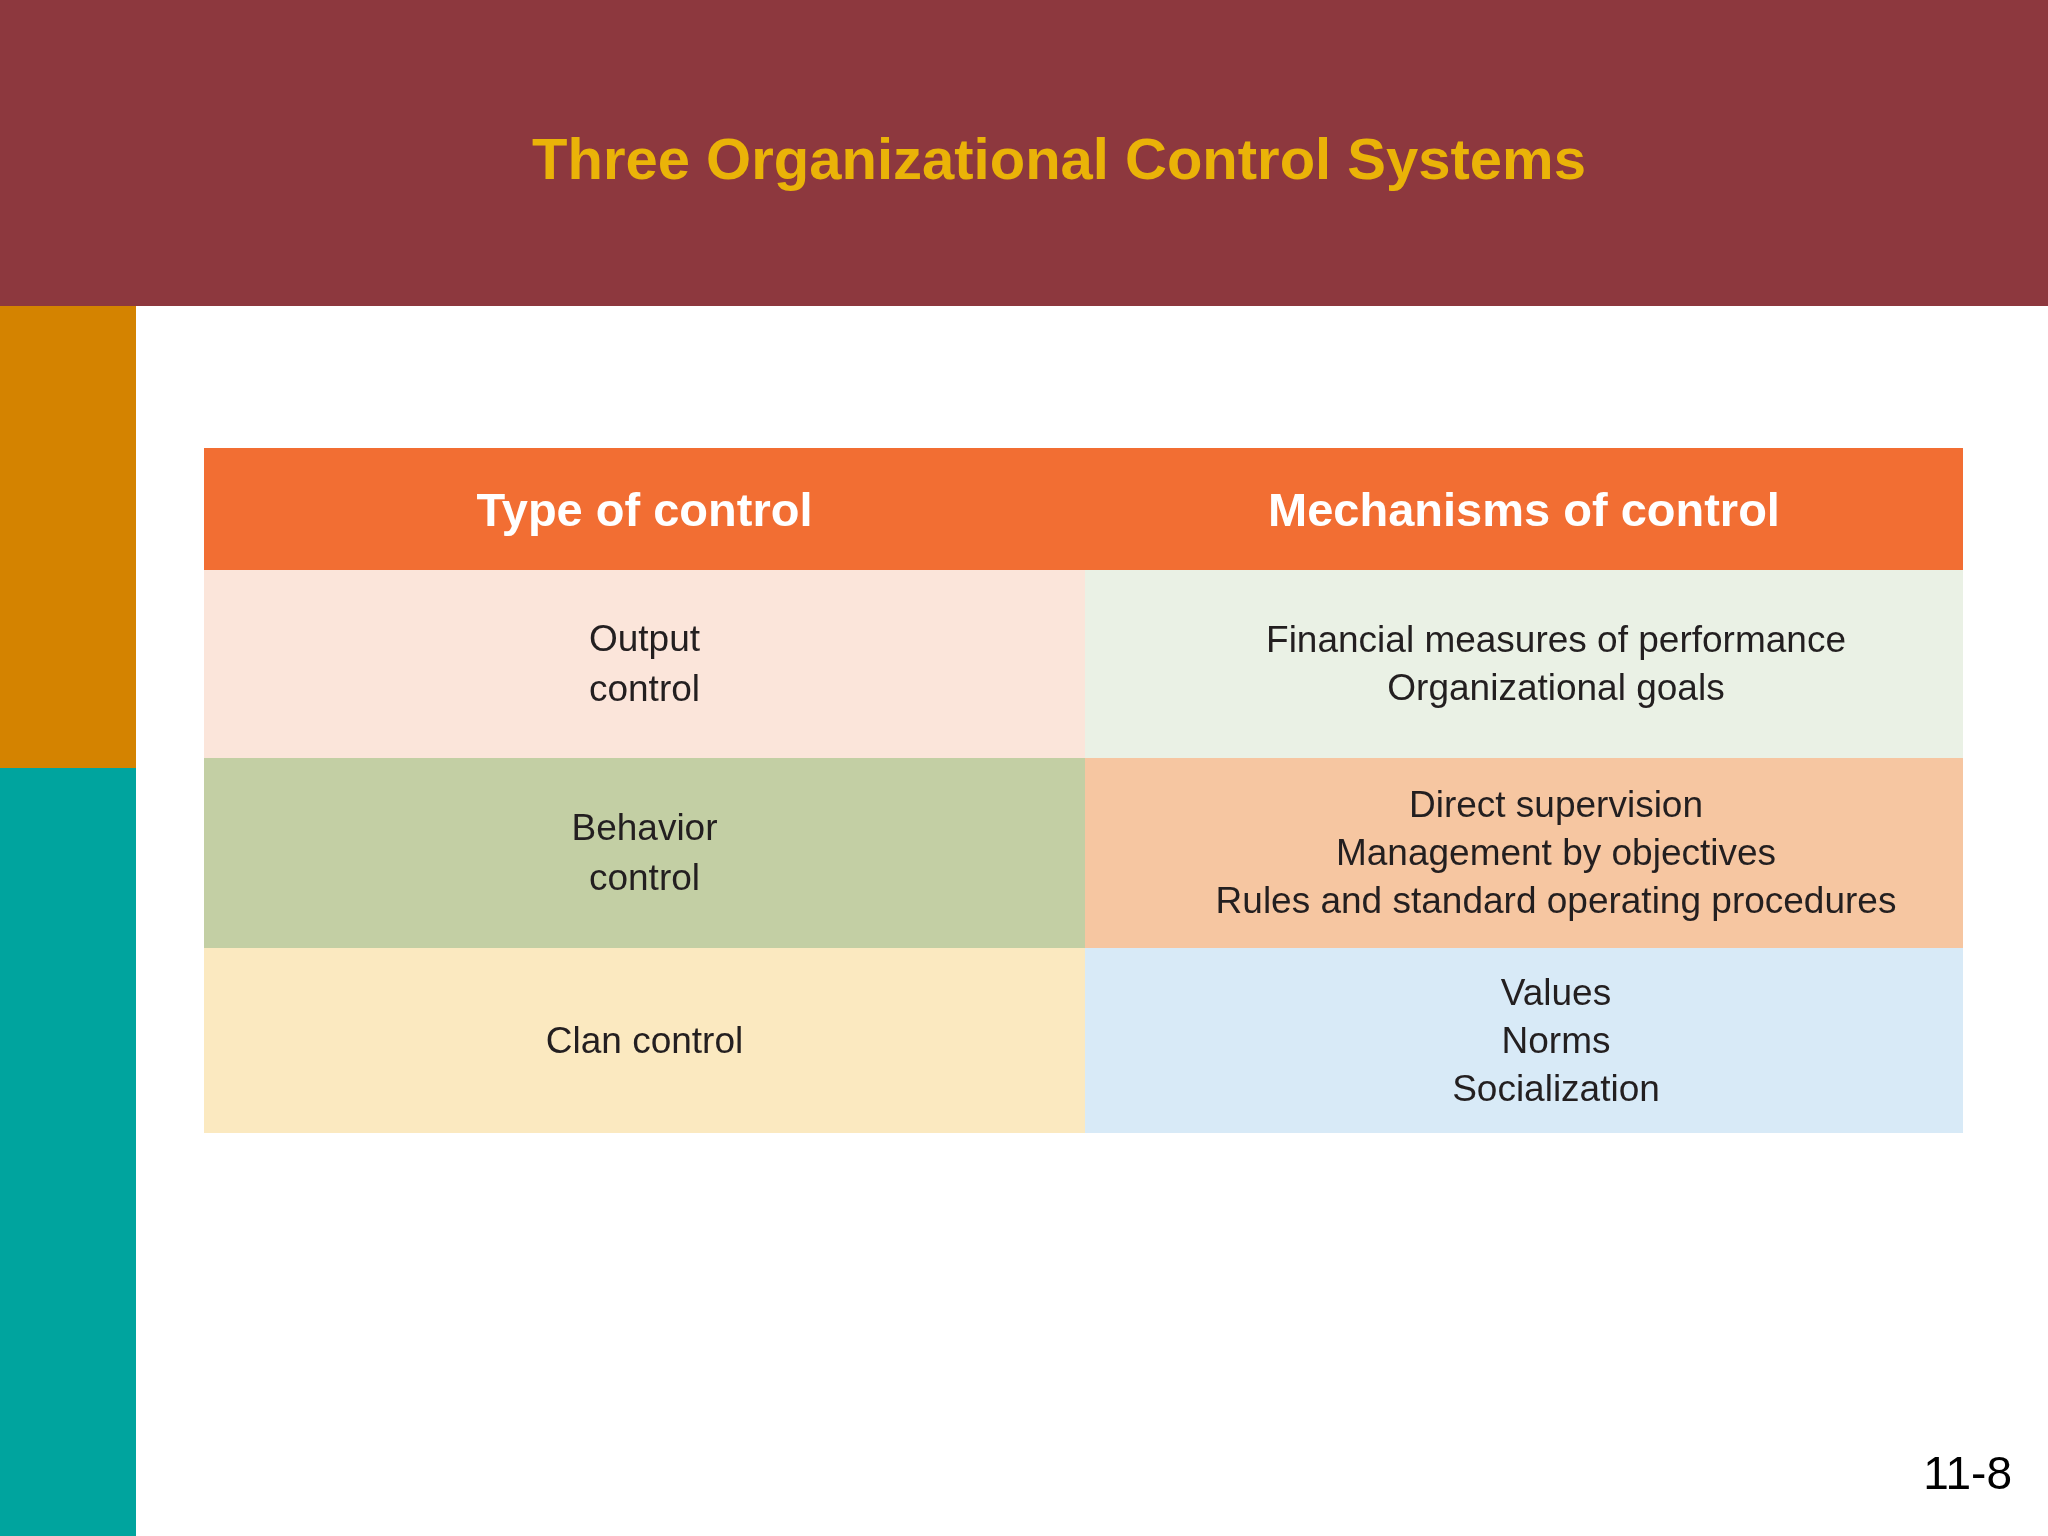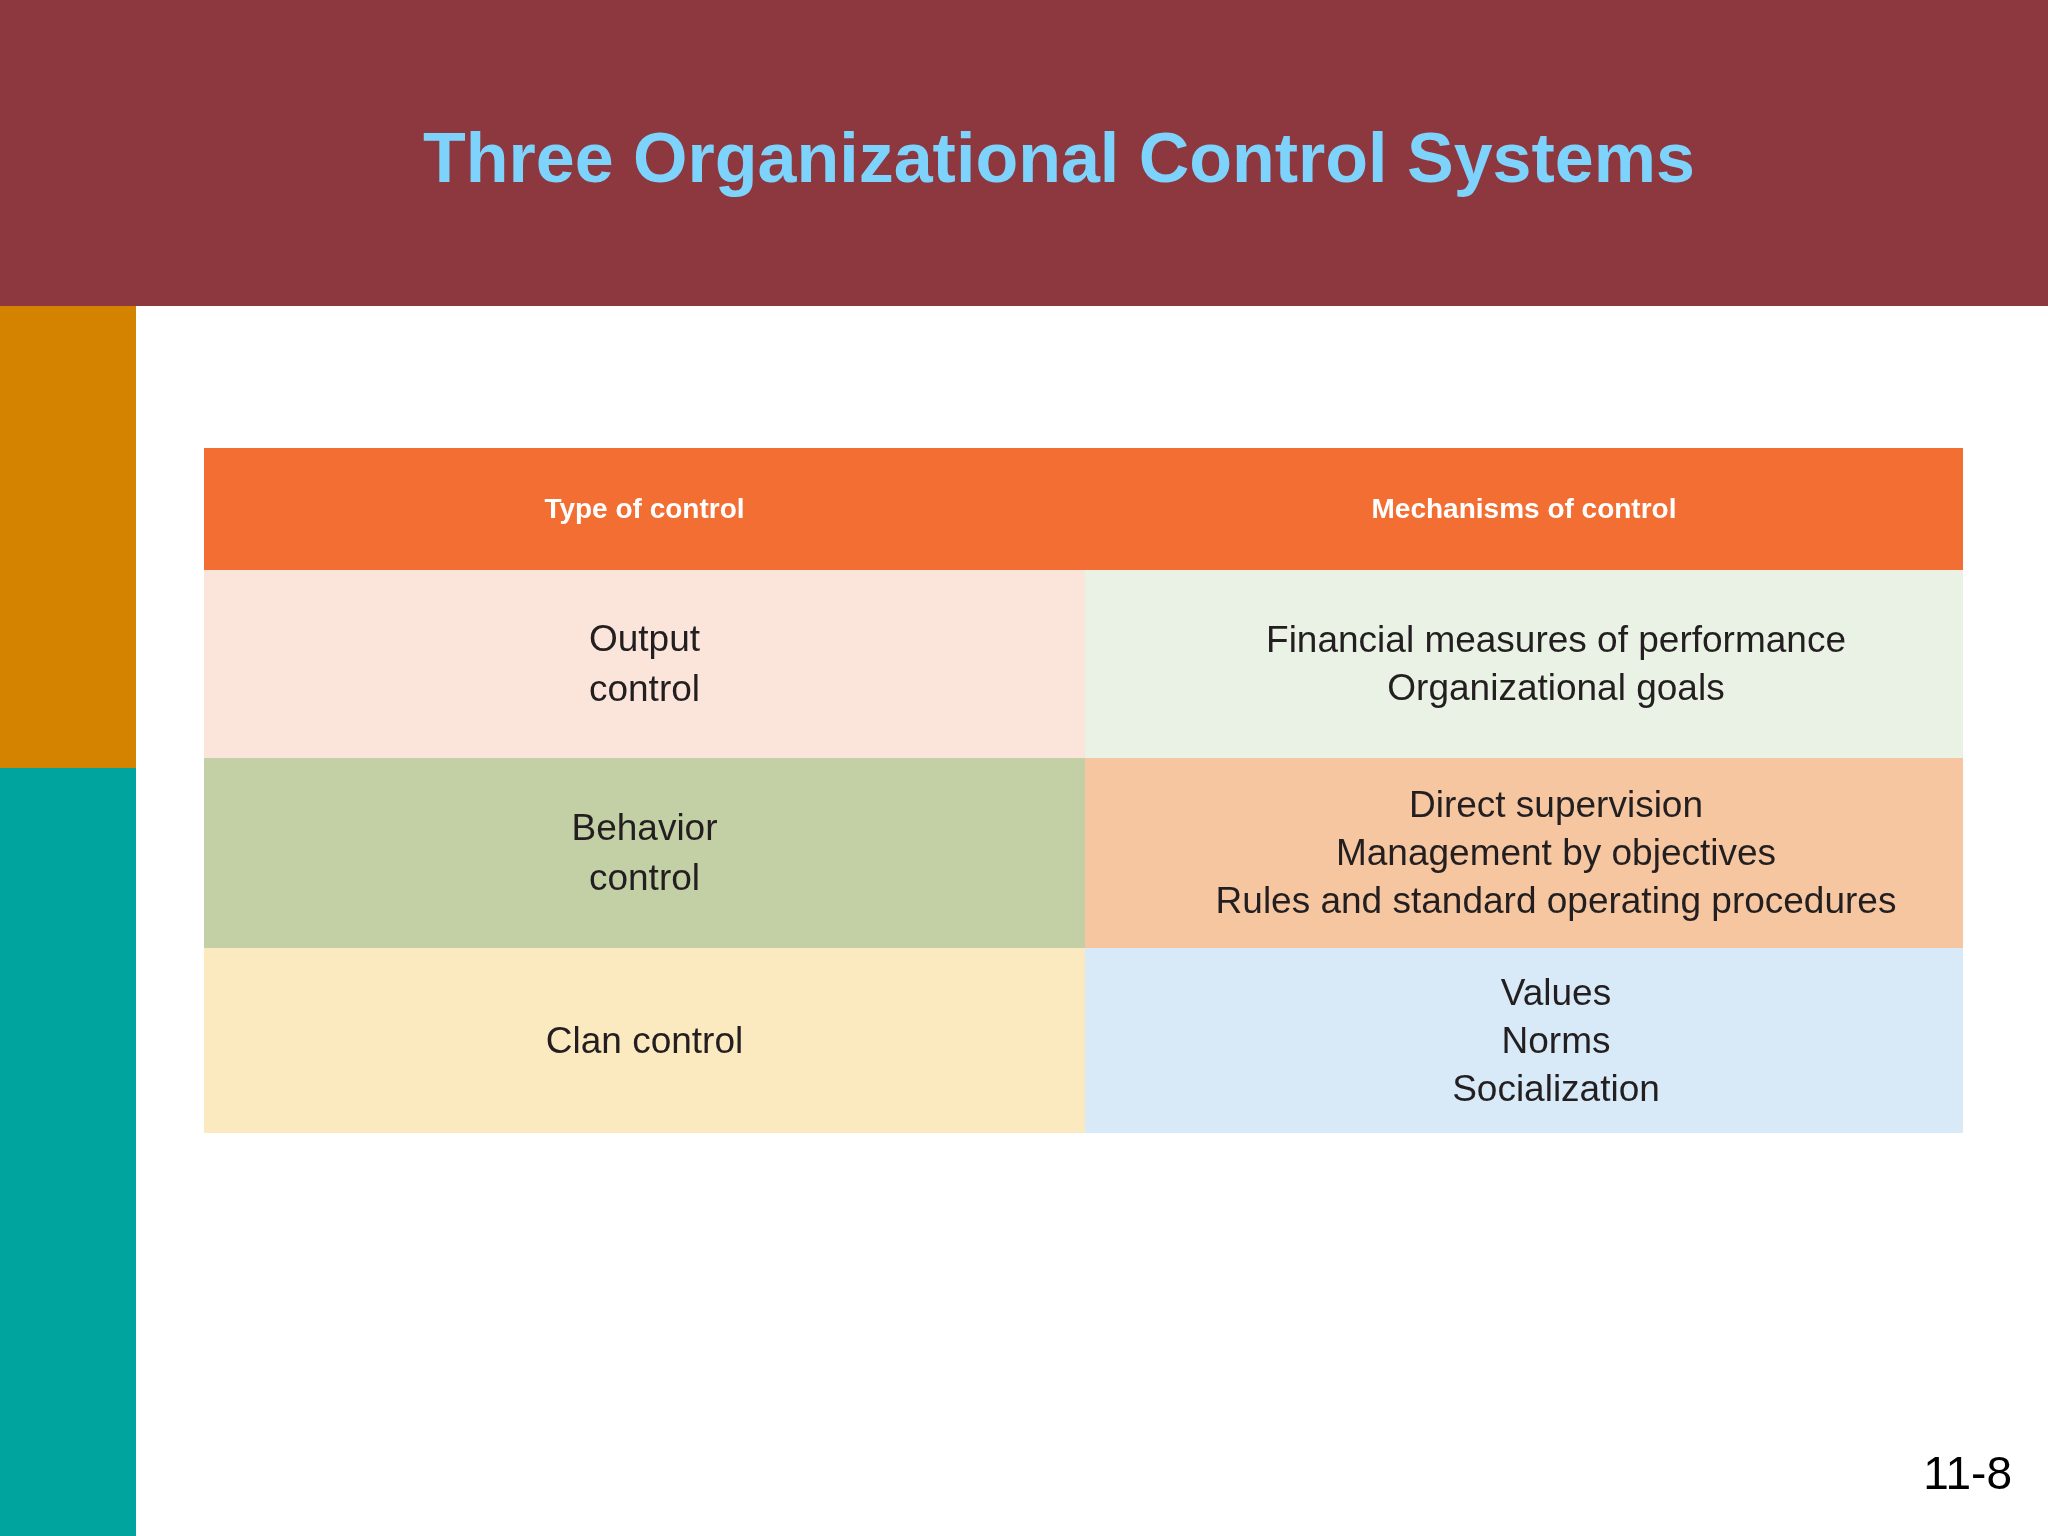--- a/index.html
+++ b/index.html
@@ -24,22 +24,22 @@
     position: absolute;
     left: 0; top: 0;
     width: 2048px; height: 306px;
     display: flex;
     align-items: center;
     justify-content: center;
     padding-left: 70px;
     box-sizing: border-box;
   }
   .slide-title {
-    color: #7dd3fc;
-    font-size: 70px;
+    color: #eab308;
+    font-size: 58px;
     font-weight: bold;
     letter-spacing: 0px;
     white-space: nowrap;
     margin-top: 10px;
   }
   
   .bar-orange {
     position: absolute;
     left: 0; top: 306px;
     width: 136px; height: 462px;
@@ -60,21 +60,21 @@
   .t-header {
     display: flex;
     height: 122px;
   }
   .t-header .h-cell {
     display: flex;
     align-items: center;
     justify-content: center;
     color: #ffffff;
     font-weight: bold;
-    font-size: 28px;
+    font-size: 47px;
   }
   .h-cell.left { width: 881px; }
   .h-cell.right { flex: 1; }
   .t-row { display: flex; }
   .t-row.r1 { height: 188px; }
   .t-row.r2 { height: 190px; }
   .t-row.r3 { height: 185px; }
   .cell-type {
     width: 881px;
     display: flex;

